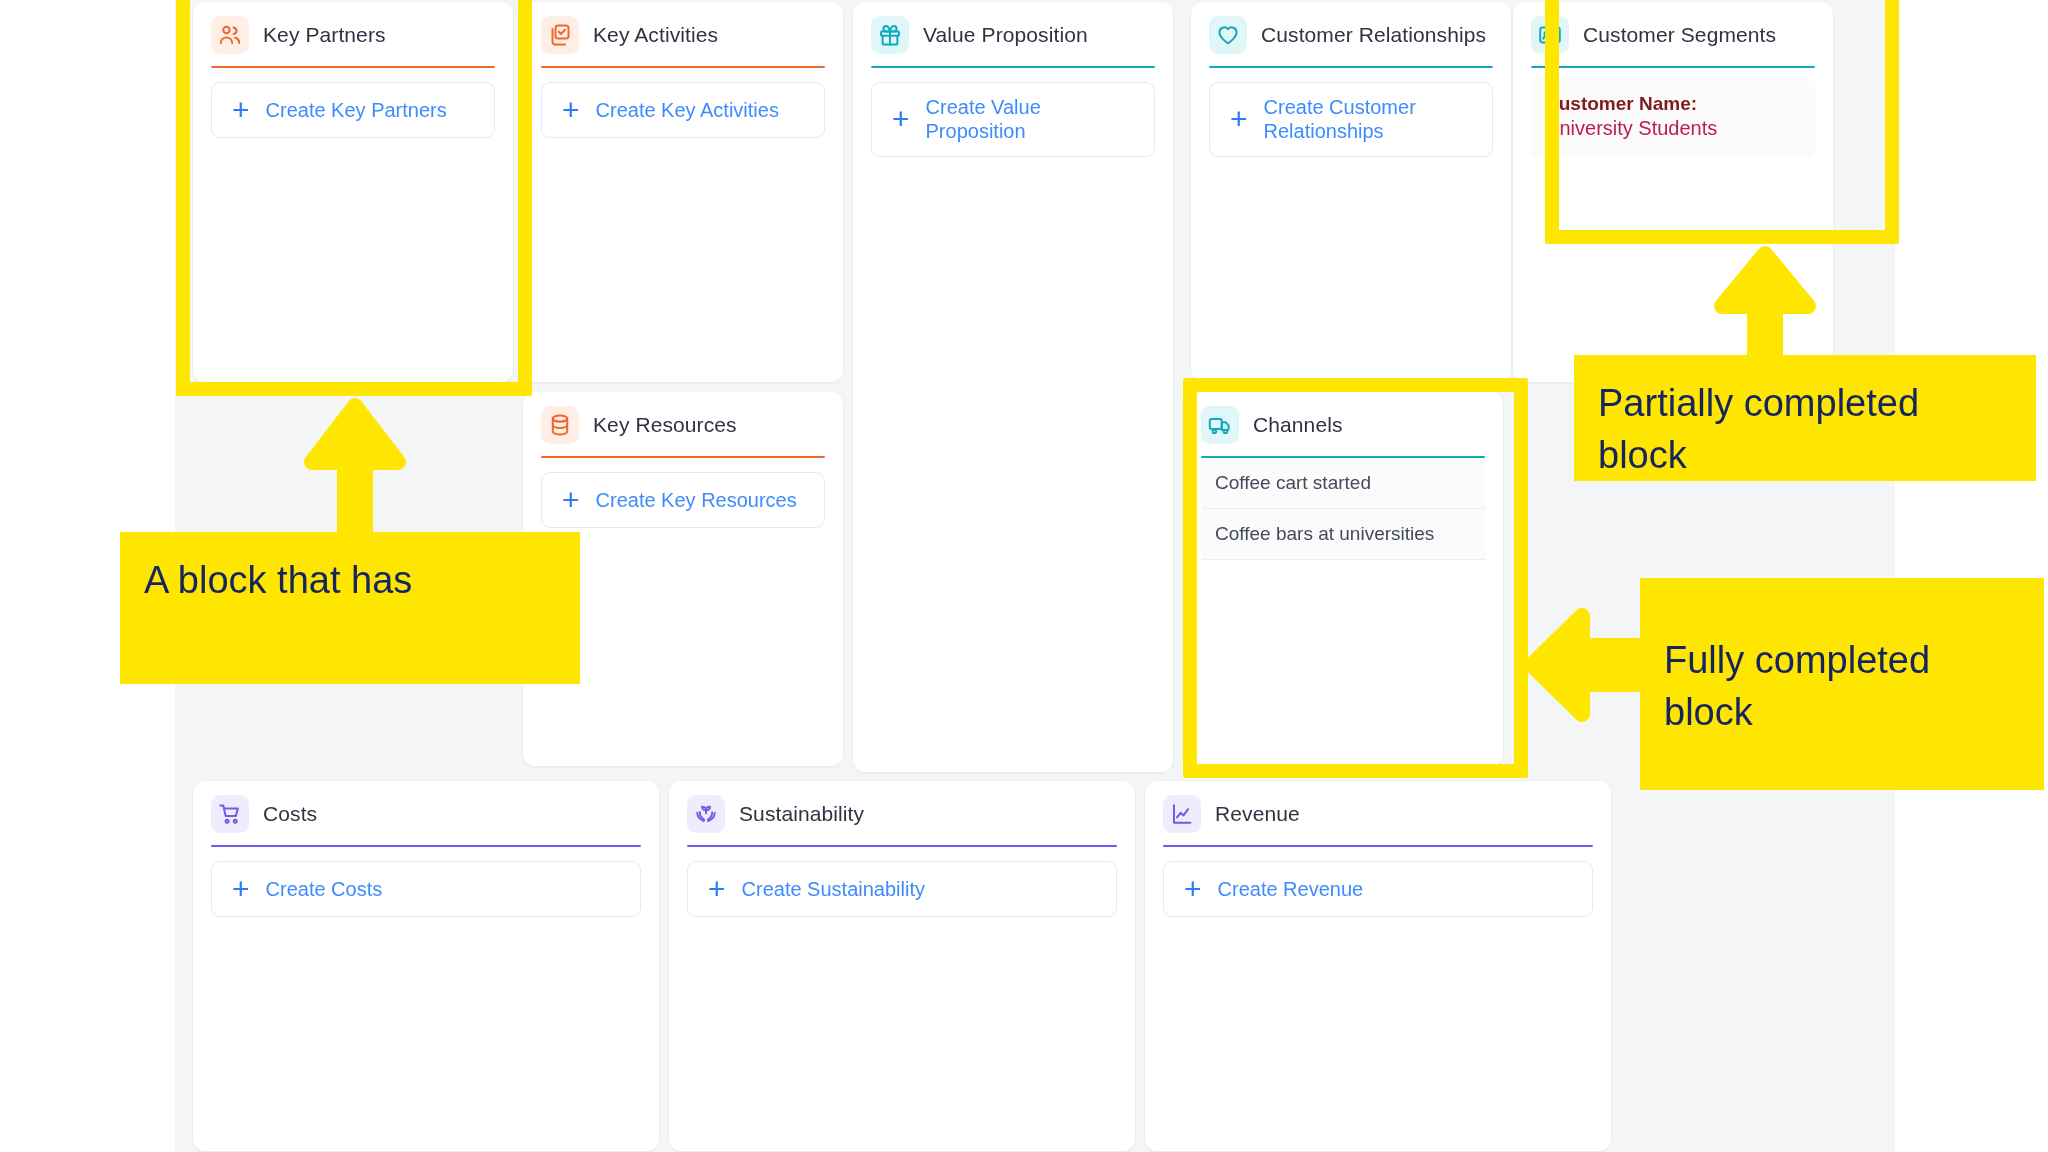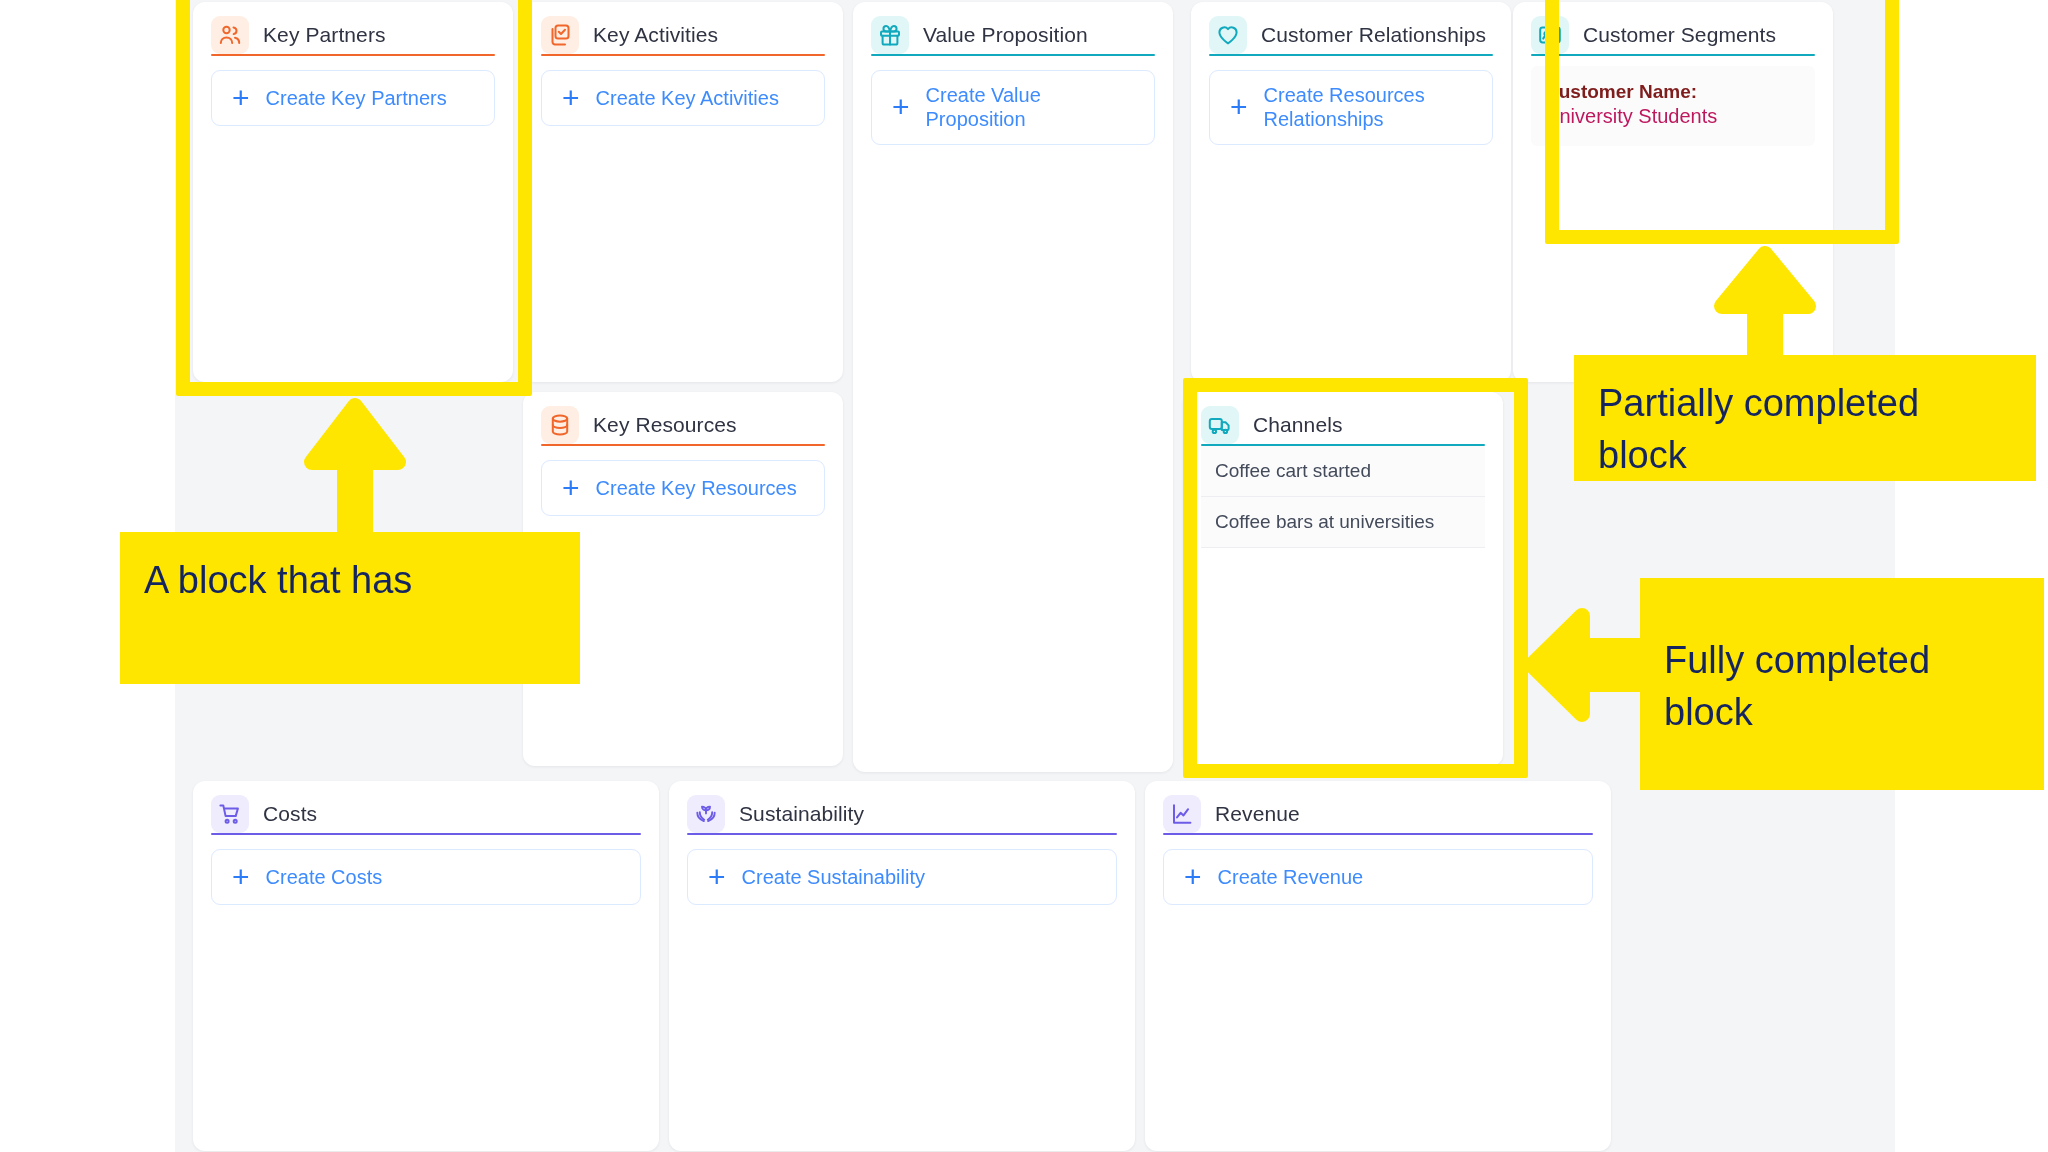--- a/index.html
+++ b/index.html
@@ -28,21 +28,21 @@
     border-radius: 12px;
     box-shadow: 0 1px 3px rgba(16,24,40,0.07);
     padding: 14px 18px 16px 18px;
     display: flex;
     flex-direction: column;
   }
   .block-head {
     display: flex;
     align-items: center;
     gap: 14px;
-    padding-bottom: 0;
+    padding-bottom: 12px;
   }
   .block-icon {
     width: 38px; height: 38px;
     border-radius: 9px;
     display: flex; align-items: center; justify-content: center;
     flex: 0 0 auto;
   }
   .block-icon svg { display:block; }
   .block-title {
     font-size: 21px;
@@ -214,21 +214,21 @@
           <span class="block-icon">
             <svg width="24" height="24" viewBox="0 0 24 24" fill="none" stroke="#11a9bd" stroke-width="2" stroke-linecap="round" stroke-linejoin="round">
               <path d="M12 20.3S3.4 14.9 3.4 9.2A4.9 4.9 0 0 1 12 6.1a4.9 4.9 0 0 1 8.6 3.1c0 5.7-8.6 11.1-8.6 11.1z"></path>
             </svg>
           </span>
           <span class="block-title">Customer Relationships</span>
         </div>
         <div class="rule"></div>
         <div class="create-btn">
           <span class="plus">+</span>
-          <span class="create-label" style="max-width:190px;">Create Resources Relationships</span>
+          <span class="create-label" style="max-width:190px;">Create Customer Relationships</span>
         </div>
       </div>
 
       <div class="block acc-teal" style="left:1008px; top:404px; width:320px; height:374px;">
         <div class="block-head">
           <span class="block-icon">
             <svg width="24" height="24" viewBox="0 0 24 24" fill="none" stroke="#11a9bd" stroke-width="2" stroke-linecap="round" stroke-linejoin="round">
               <rect x="1.8" y="6" width="12" height="10" rx="2"></rect>
               <path d="M13.8 9.3h3.7l3.1 3.1V16a1 1 0 0 1-1 1h-5.8z"></path>
               <circle cx="6.4" cy="18.4" r="1.7"></circle>

